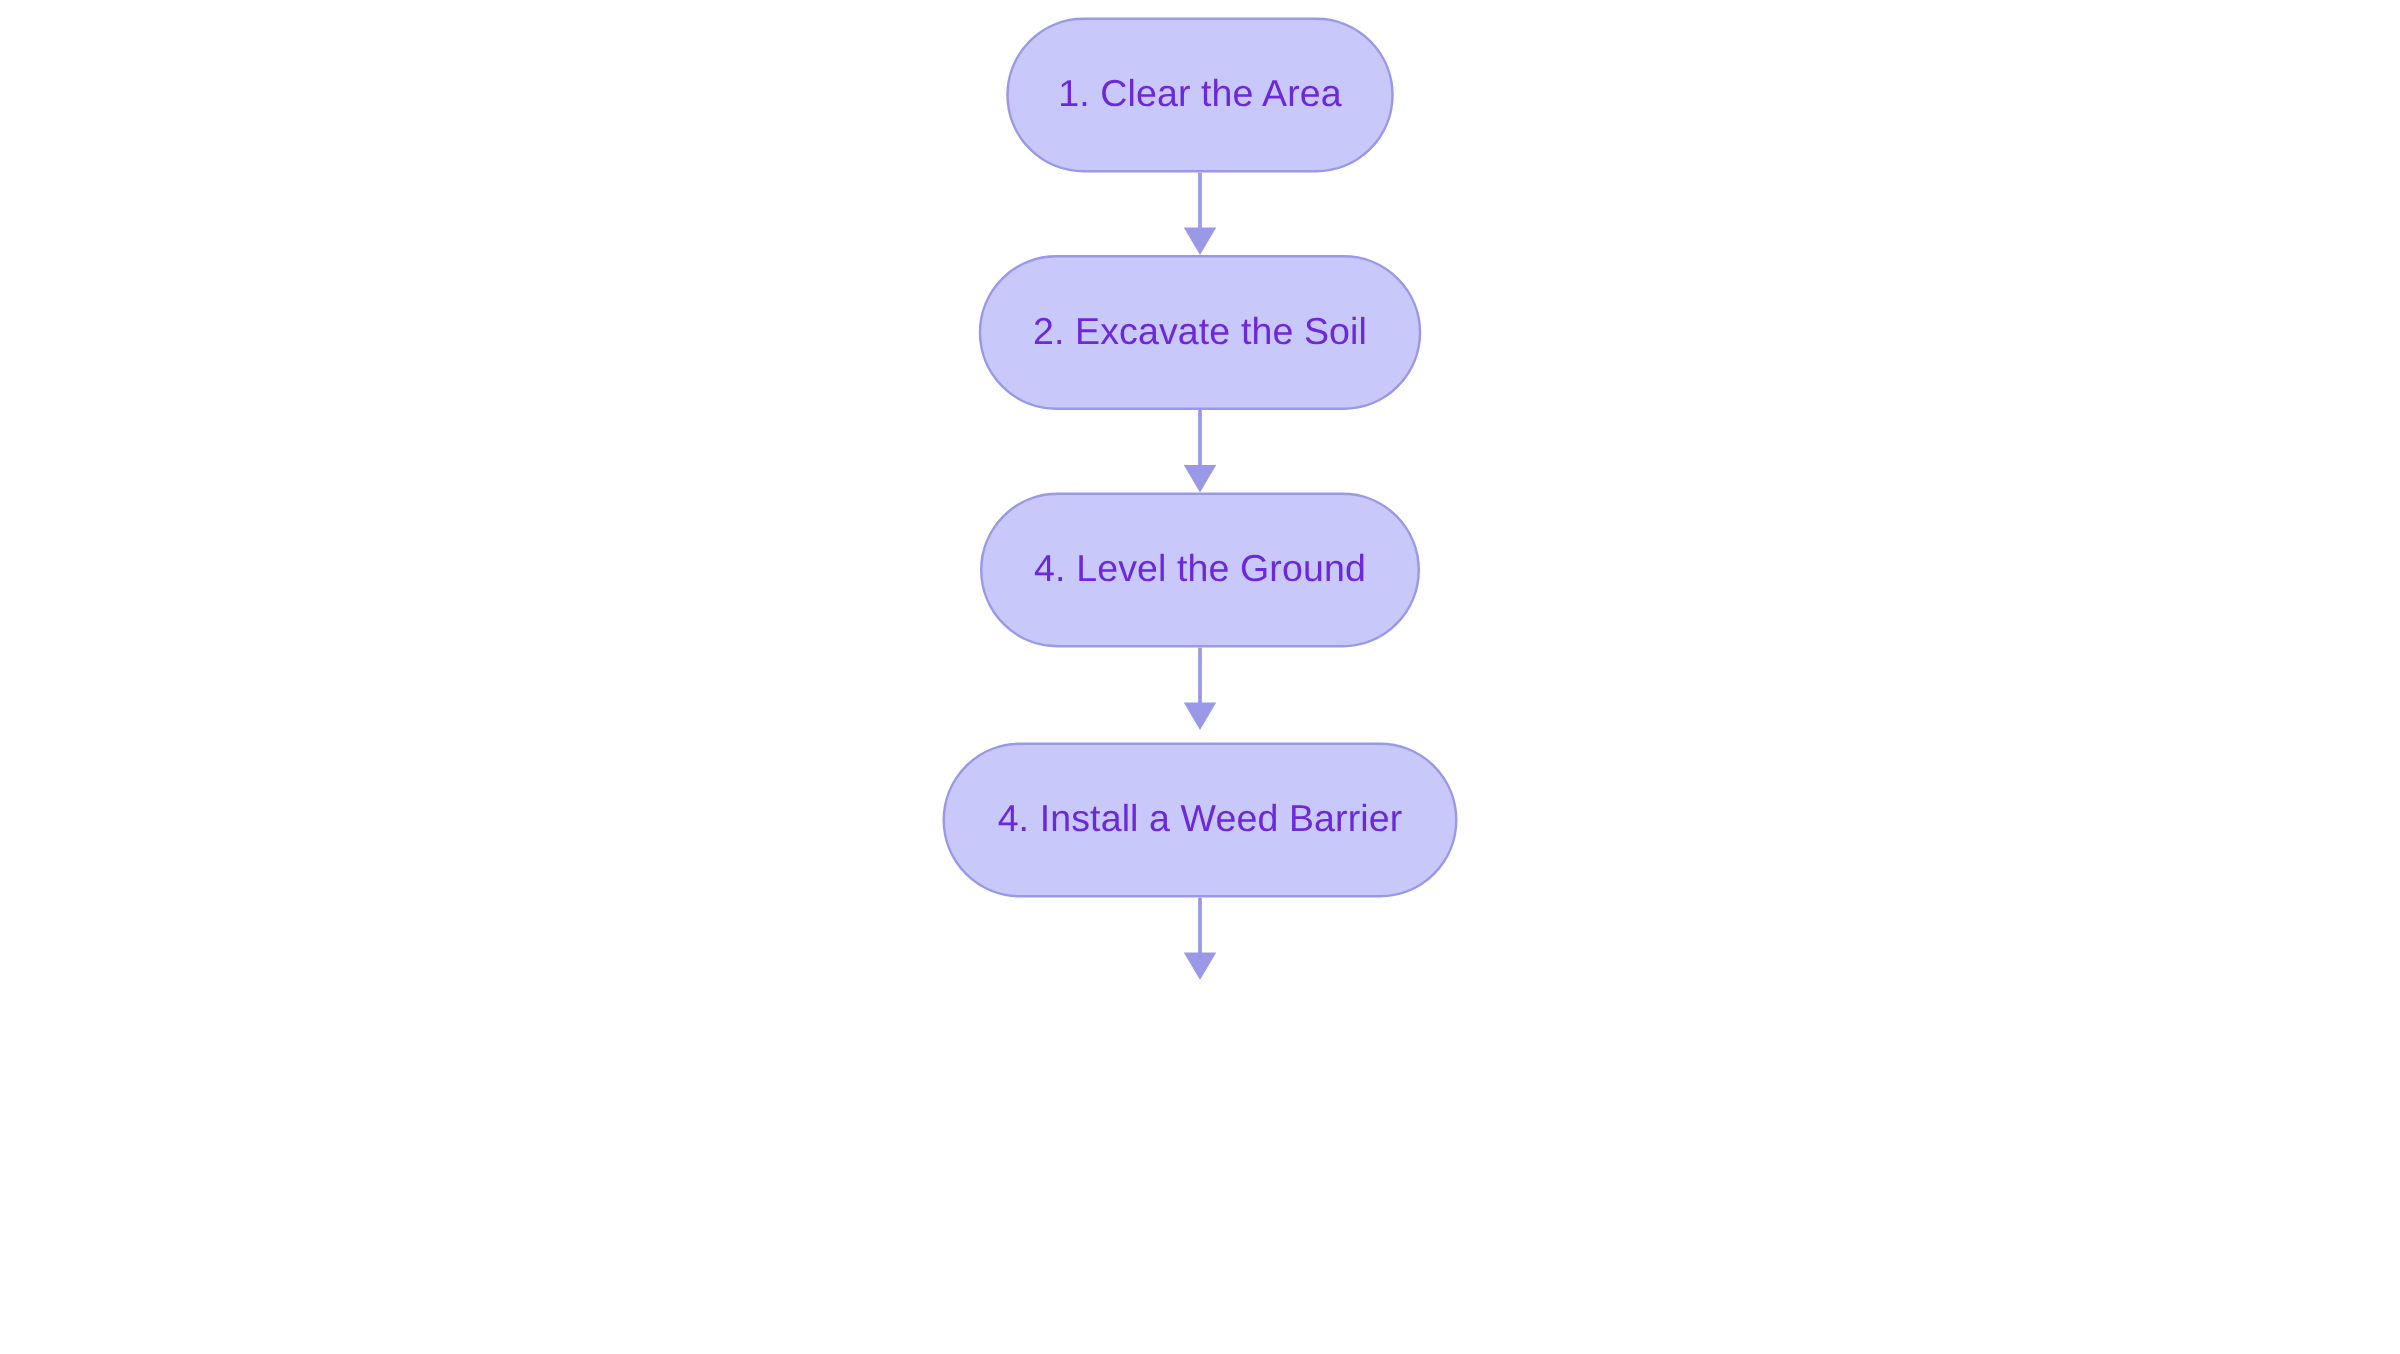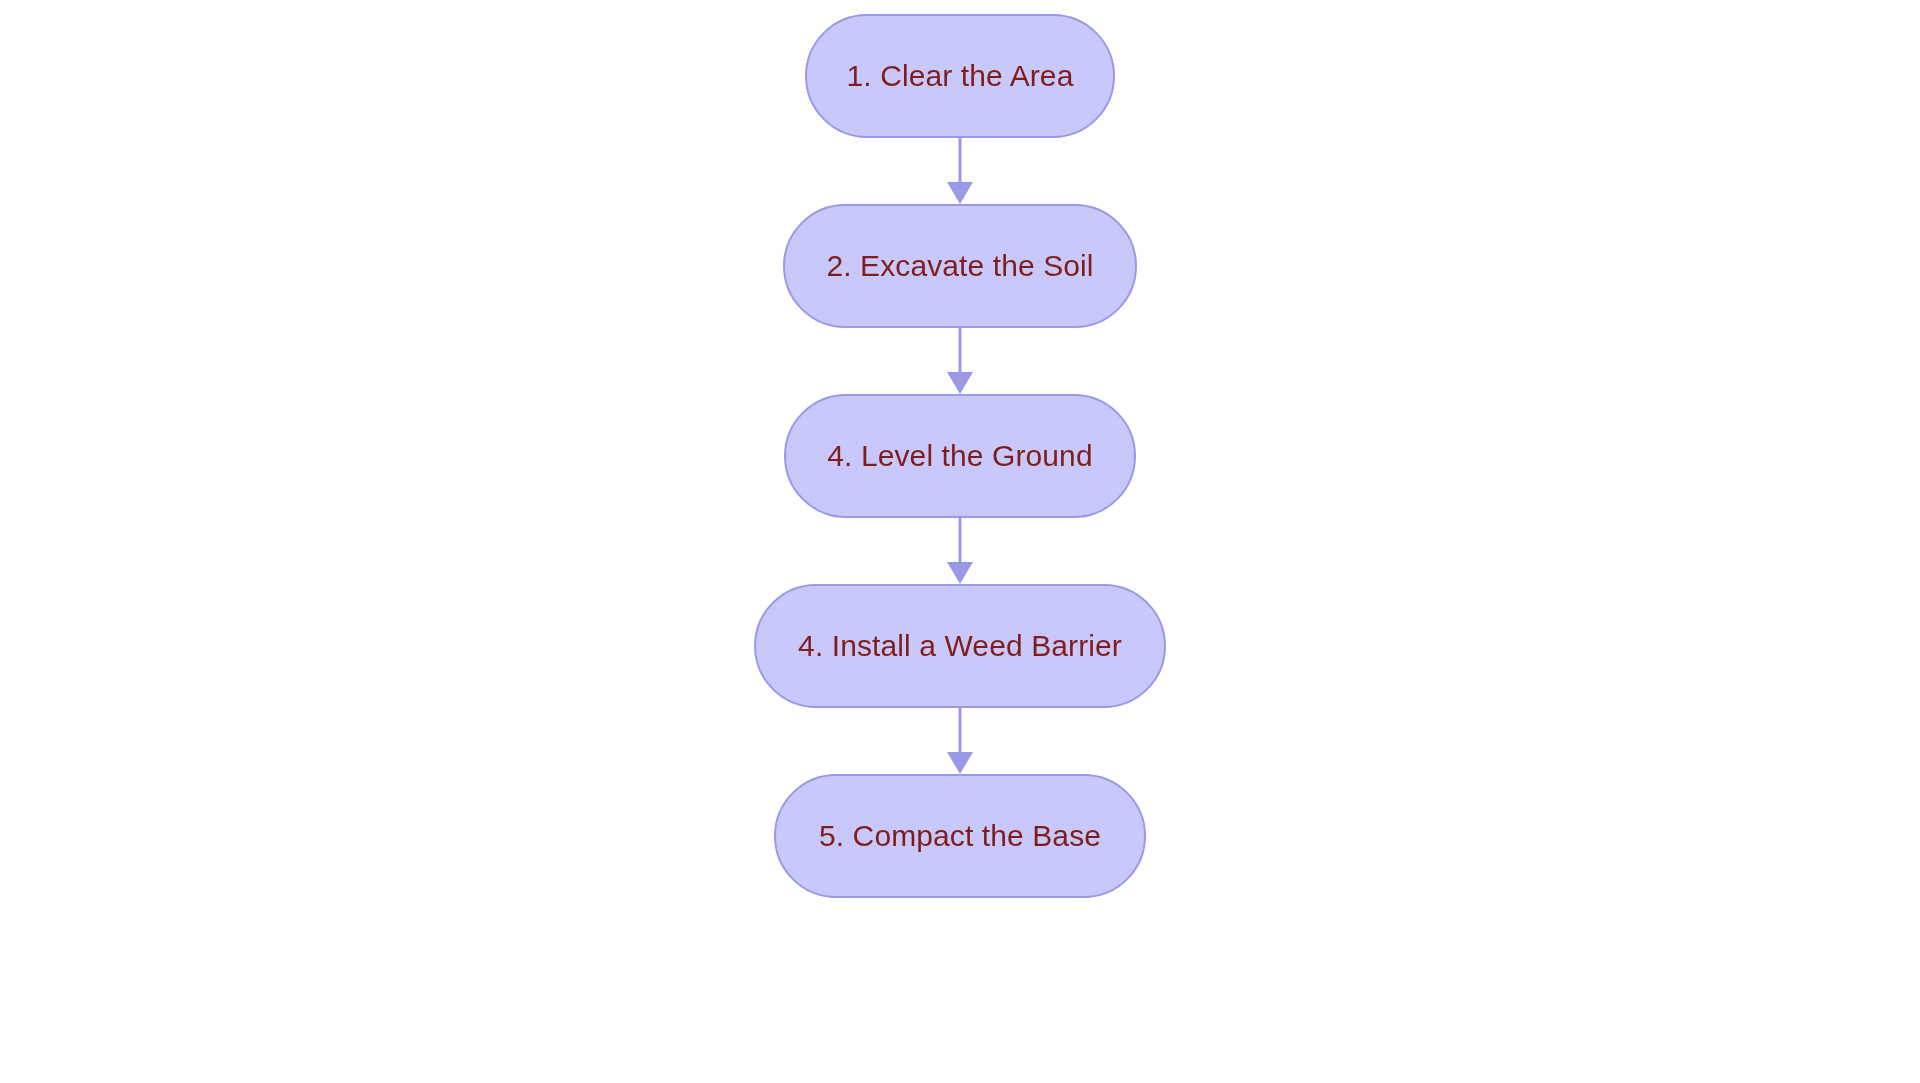--- a/index.html
+++ b/index.html
@@ -31,34 +31,34 @@
     height: 124px;
     border: 2px solid #9999e8;
     background: #c8c8fa;
     border-radius: 62px;
     display: flex;
     align-items: center;
     justify-content: center;
     flex: 0 0 auto;
   }
   .node-label {
-    color: #7f1d1d;
+    color: #6d28d9;
     font-size: 30px;
     font-weight: 400;
     line-height: 1;
     letter-spacing: 0.1px;
     white-space: nowrap;
     font-family: "Liberation Sans", "DejaVu Sans", sans-serif;
   }
 
   
   .node-w1 { width: 310px; }
   .node-w2 { width: 354px; }
   .node-w3 { width: 352px; }
-  .node-w4 { width: 412px; }
+  .node-w4 { width: 412px; margin-top: 10px; }
   .node-w5 { width: 372px; }
 
   
   .connector {
     width: 30px;
     height: 66px;
     flex: 0 0 auto;
     display: block;
   }
 
@@ -100,17 +100,14 @@
 
   <div class="node node-w4">
     <span class="node-label">4. Install a Weed Barrier</span>
   </div>
 
   <svg class="connector" viewBox="0 0 30 66">
     <line x1="15" y1="0" x2="15" y2="46" stroke="#9999e8" stroke-width="3"></line>
     <polygon points="2,44 28,44 15,66" fill="#9999e8"></polygon>
   </svg>
 
-  <div class="node node-w5">
-    <span class="node-label">5. Compact the Base</span>
-  </div>
 
 </div>
 
 </body></html>

